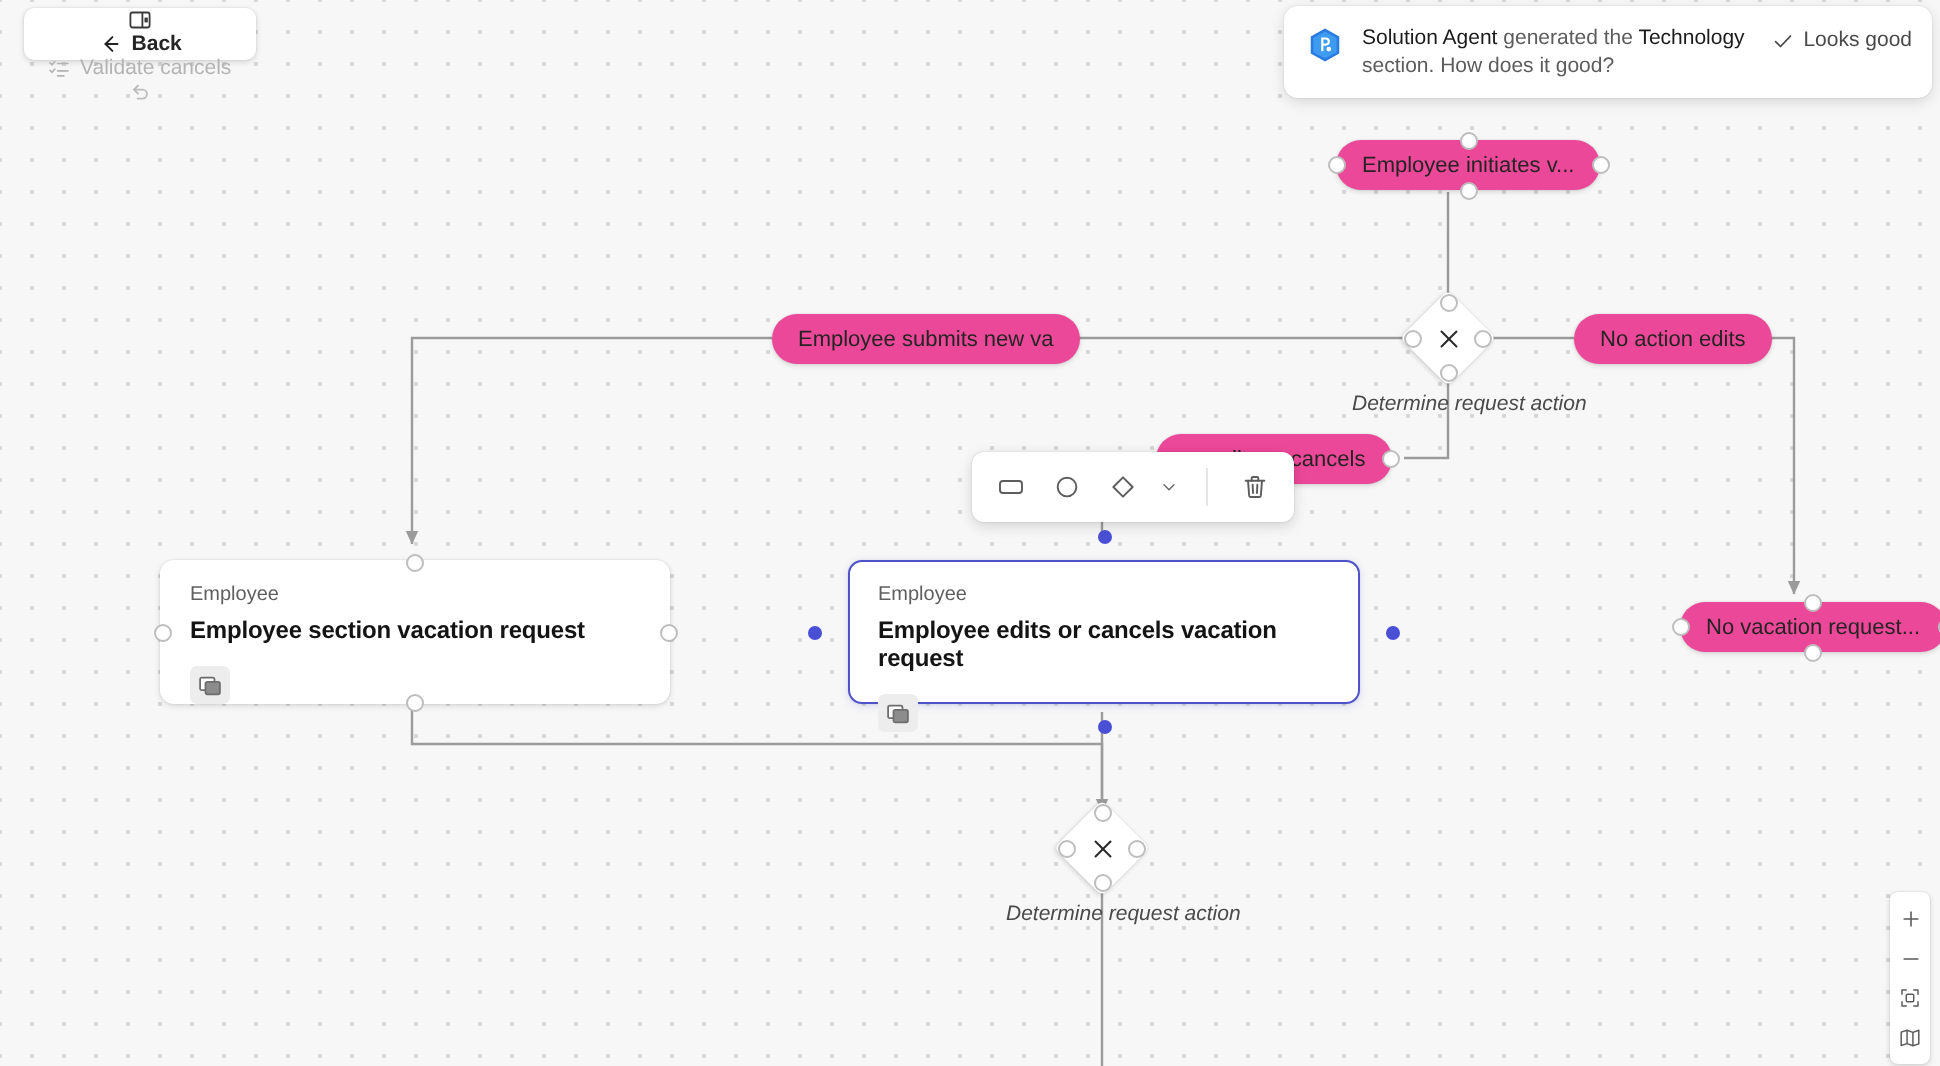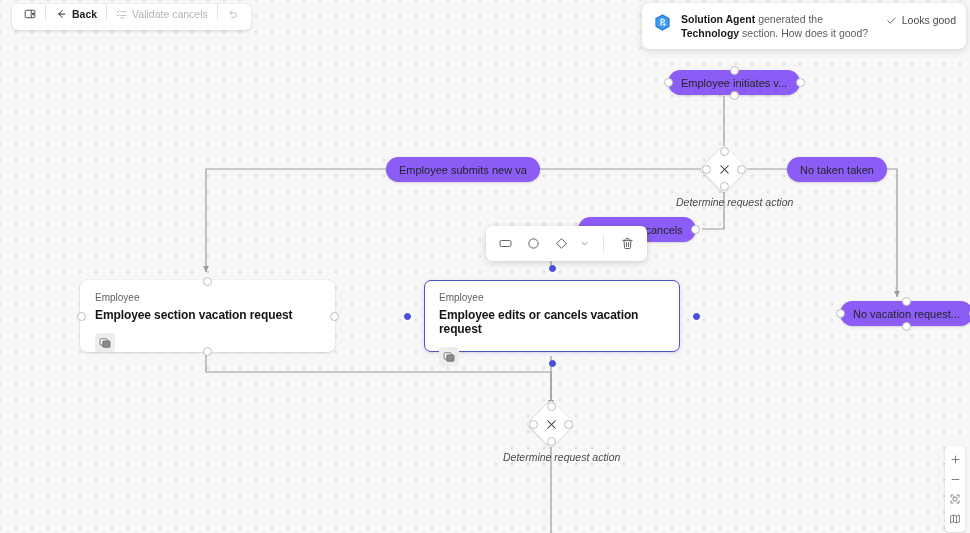--- a/index.html
+++ b/index.html
@@ -20,23 +20,24 @@
     background-position: 8px 8px;
   }
 
   
   .top-toolbar {
     position: absolute; left: 12px; top: 4px;
     height: 26px;
     background: #ffffff;
     border-radius: 5px;
     box-shadow: 0 1px 3px rgba(0,0,0,.14), 0 0 1px rgba(0,0,0,.12);
-    display: flex; 
+    display: flex; align-items: center;
     padding: 0 6px;
     z-index: 30;
+    flex-direction: column;
   }
   .tb-btn {
     display: flex; align-items: center; gap: 5px;
     height: 20px; padding: 0 6px;
     border-radius: 3px;
     font-size: 10.5px; color: #242424;
     white-space: nowrap; cursor: pointer;
   }
   .tb-btn.disabled { color: #b4b4b4; cursor: default; }
   .tb-sep { width: 1px; height: 16px; background: #e4e4e4; margin: 0 3px; }
@@ -51,34 +52,34 @@
     display: flex; align-items: flex-start;
     padding: 9px 10px 9px 11px; gap: 9px;
     z-index: 40;
   }
   .agent-badge { flex: 0 0 auto; width: 19px; height: 19px; margin-top: 1px; }
   .banner-text {
     flex: 1 1 auto;
     font-size: 10.5px; line-height: 14px; color: #5c5c5c;
     padding-right: 4px;
   }
-  .banner-text b { color: #1b1b1b; font-weight: 700; }
+  .banner-text b { color: #1b1b1b; font-weight: 400; }
   .looks-good {
     flex: 0 0 auto; display: flex; align-items: center; gap: 5px;
     font-size: 10.5px; color: #4a4a4a; cursor: pointer;
     margin-top: 2px; white-space: nowrap;
   }
 
   
   .edges { position: absolute; inset: 0; z-index: 5; pointer-events: none; }
 
   
   .pill {
     position: absolute; z-index: 10;
-    background: #8b5cf6;
+    background: #ec4899;
     border-radius: 13px;
     box-shadow: 0 1px 2.5px rgba(0,0,0,.13), 0 0 1px rgba(0,0,0,.12);
     font-size: 11px; color: #242424;
     display: flex; align-items: center; justify-content: center;
     padding: 0 13px;
     height: 25px;
     white-space: nowrap;
     cursor: pointer;
   }
   .anchor {
@@ -288,21 +289,21 @@
     <span class="anchor b"></span>
     <span class="anchor l"></span>
     <span class="anchor r"></span>
   </div>
 
   <div class="pill" style="left:386px; top:157px;">
     <span>Employee submits new va</span>
   </div>
 
   <div class="pill" style="left:787px; top:157px;">
-    <span>No taken taken</span>
+    <span>No action edits</span>
   </div>
 
   <div class="pill" style="left:578px; top:217px;">
     <span>ee edits or cancels</span>
     <span class="anchor r"></span>
   </div>
 
   <div class="pill" style="left:840px; top:301px;">
     <span>No vacation request...</span>
     <span class="anchor t"></span>

